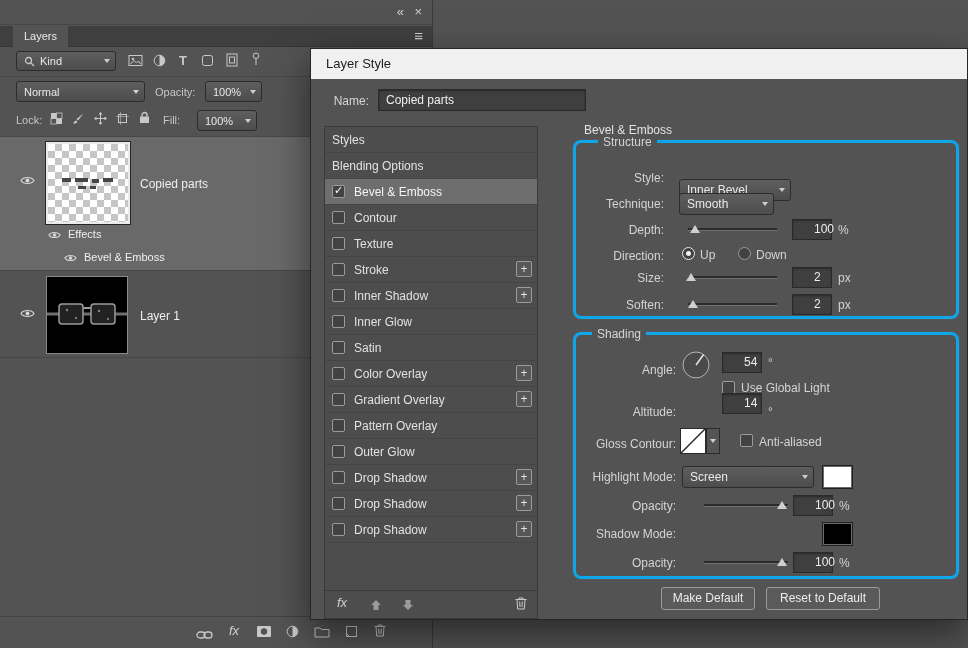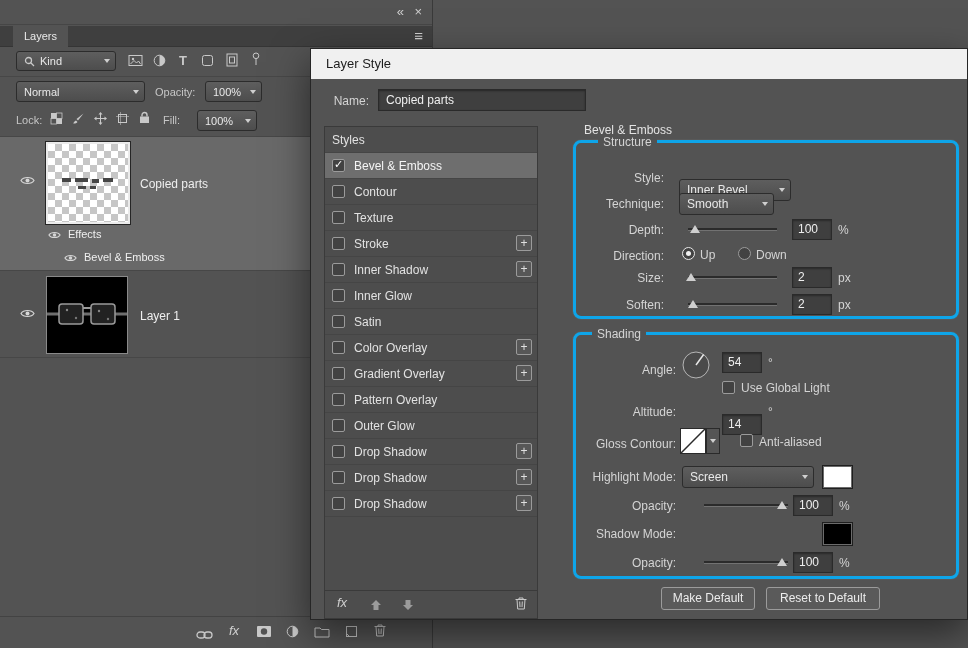--- a/index.html
+++ b/index.html
@@ -37,21 +37,21 @@
 .srow.sel{background:#6e6e6e;color:#f5f5f5}
 .cb{width:13px;height:13px;border:1px solid #9b9b9b;border-radius:2px;background:#424242;position:relative}
 .srow .cb{flex:0 0 13px;margin-right:9px}
 .cb.checked::after{content:"✓";position:absolute;left:1px;top:-2px;color:#fff;font-size:11px}
 .plusbtn{position:absolute;right:5px;top:4px;width:16px;height:16px;border:1px solid #9b9b9b;border-radius:2px;background:#575757;color:#e0e0e0;font-size:12px;line-height:14px;text-align:center}
 .colfooter{position:absolute;left:0;right:0;bottom:0;height:28px;border-top:1px solid #3a3a3a}
 .panel-title{position:absolute;color:#e3e3e3;font-size:12px}
 .fieldset{position:absolute;border:3px solid #0ea5e9;border-radius:8px;box-shadow:0 0 0 1px rgba(255,255,255,.04)}
 .legend{position:absolute;top:-8px;background:#535353;padding:0 5px;color:#d4d4d4;font-size:12px}
 .rlbl{position:absolute;color:#d4d4d4;font-size:12px;text-align:right;white-space:nowrap}
-.vbox{position:absolute;width:40px;height:21px;background:#3f3f3f;border:1px solid #2a2a2a;box-shadow:inset 0 1px 2px rgba(0,0,0,.35);color:#eee;font-size:12px;line-height:19px;padding-left:5px}
+.vbox{position:absolute;width:40px;height:21px;background:#3f3f3f;border:1px solid #2a2a2a;box-shadow:inset 0 1px 2px rgba(0,0,0,.35);color:#eee;font-size:12px;line-height:19px;padding-left:21px}
 .unit{position:absolute;color:#d4d4d4;font-size:12px}
 .slider{position:absolute;width:89px;height:14px}
 .slider .track{position:absolute;left:0;right:0;top:6px;height:2px;background:#2b2b2b;box-shadow:0 1px 0 rgba(255,255,255,.18)}
 .thumb{position:absolute;top:3px;width:0;height:0;border-left:5px solid transparent;border-right:5px solid transparent;border-bottom:8px solid #cfcfcf;margin-left:-5px}
 .radio{position:absolute;width:13px;height:13px;border-radius:50%;border:1px solid #9b9b9b;background:#424242}
 .radio.on{border-color:#e8e8e8}
 .radio.on::after{content:"";position:absolute;left:3px;top:3px;width:5px;height:5px;border-radius:50%;background:#f0f0f0}
 .swatch{position:absolute;width:31px;height:24px;border:1px solid #1f1f1f;box-shadow:inset 0 0 0 1px #6b6b6b}
 .btn{position:absolute;height:23px;background:#5a5a5a;border:1px solid #9b9b9b;border-radius:3px;color:#ececec;font-size:12px;text-align:center;line-height:21px}
 .arrowbox{position:absolute;width:14px;height:26px;background:#555;border:1px solid #2a2a2a;display:flex;align-items:center;justify-content:center}
@@ -263,20 +263,23 @@
   <div class="titlebar"><span>Layer Style</span></div>
   <div class="dbody">
     <span class="rlbl" style="left:0;top:15px;width:58px">Name:</span>
     <div class="tfield" style="left:67px;top:10px;width:208px;height:22px">
         <span>Copied parts</span>
       </div>
 
     <div class="stylescol">
       <div class="srow">
           <span>Styles</span>
+        </div>
+      <div class="srow">
+          <span>Blending Options</span>
         </div>
       <div class="srow sel">
           <span class="cb checked"></span>
           <span>Bevel &amp; Emboss</span>
         </div>
       <div class="srow">
           <span class="cb"></span>
           <span>Contour</span>
         </div>
       <div class="srow">
@@ -405,21 +408,21 @@
           <svg width="32" height="32" viewBox="0 0 32 32">
             <circle cx="16" cy="16" r="13" fill="#4a4a4a" stroke="#b5b5b5"></circle>
             <line x1="16" y1="16" x2="23.6" y2="5.5" stroke="#e8e8e8" stroke-width="1.5"></line>
           </svg>
         </span>
       <div class="vbox" style="left:146px;top:17px"><span>54</span></div>
       <span class="unit" style="left:192px;top:21px">°</span>
       <span class="cb" style="position:absolute;left:146px;top:46px"></span>
       <span class="unit" style="left:165px;top:46px">Use Global Light</span>
       <span class="rlbl" style="left:0;top:70px;width:100px">Altitude:</span>
-      <div class="vbox" style="left:146px;top:79px"><span>14</span></div>
+      <div class="vbox" style="left:146px;top:58px"><span>14</span></div>
       <span class="unit" style="left:192px;top:70px">°</span>
       <span class="rlbl" style="left:0;top:102px;width:100px">Gloss Contour:</span>
       <span class="ic" style="left:104px;top:93px;border:1px solid #2a2a2a">
           <svg width="24" height="24" viewBox="0 0 24 24">
             <rect width="24" height="24" fill="#fff"></rect>
             <line x1="0" y1="24" x2="24" y2="0" stroke="#2b2b2b" stroke-width="1.5"></line>
           </svg>
         </span>
       <span class="arrowbox" style="left:130px;top:93px"></span>
       <span class="cb" style="position:absolute;left:164px;top:99px"></span>

